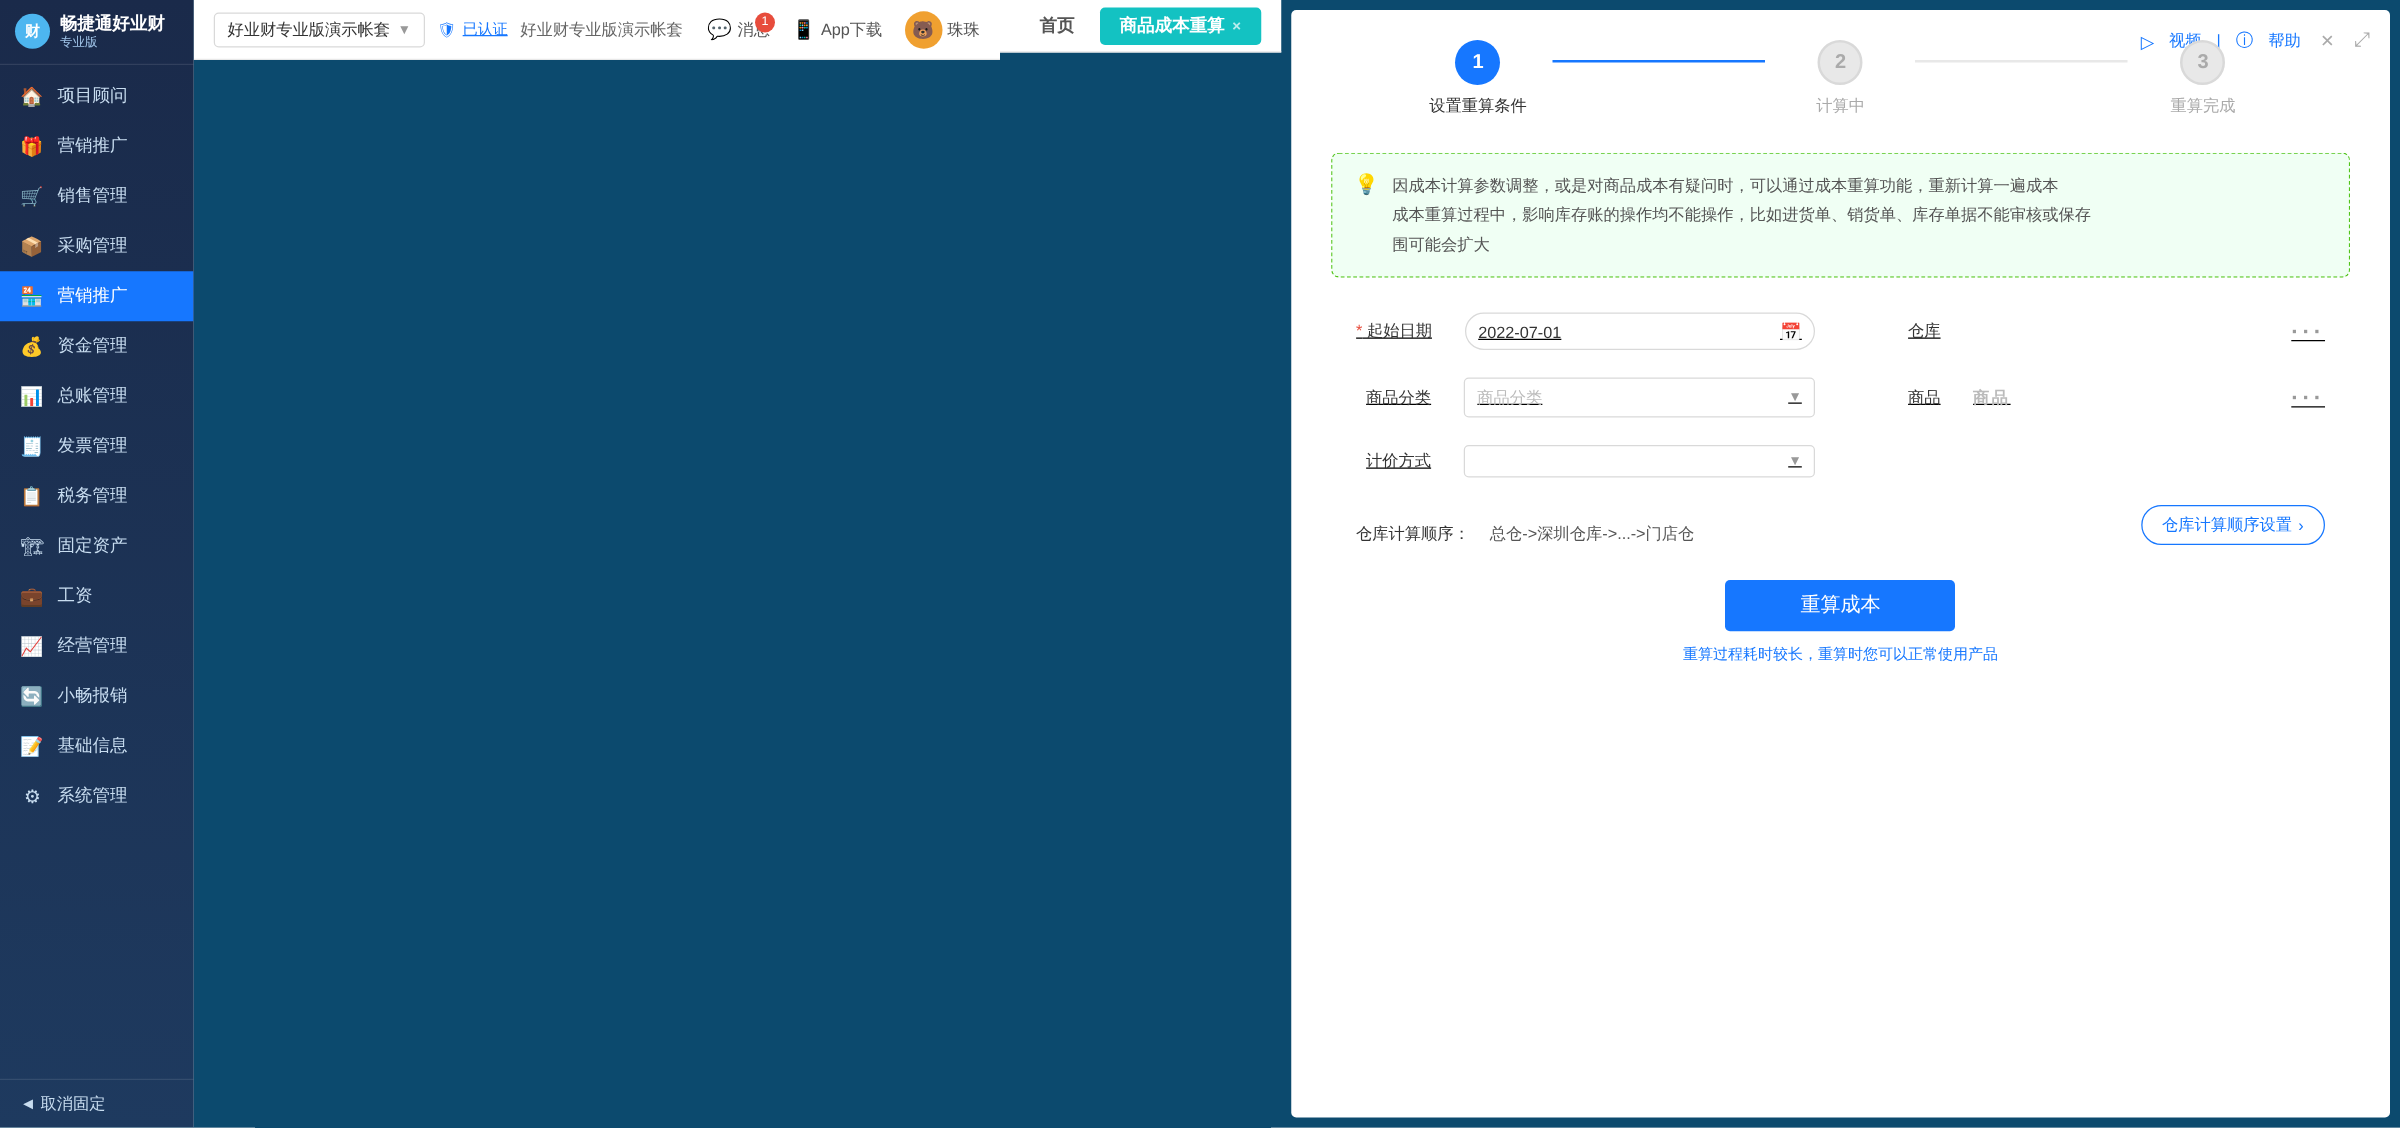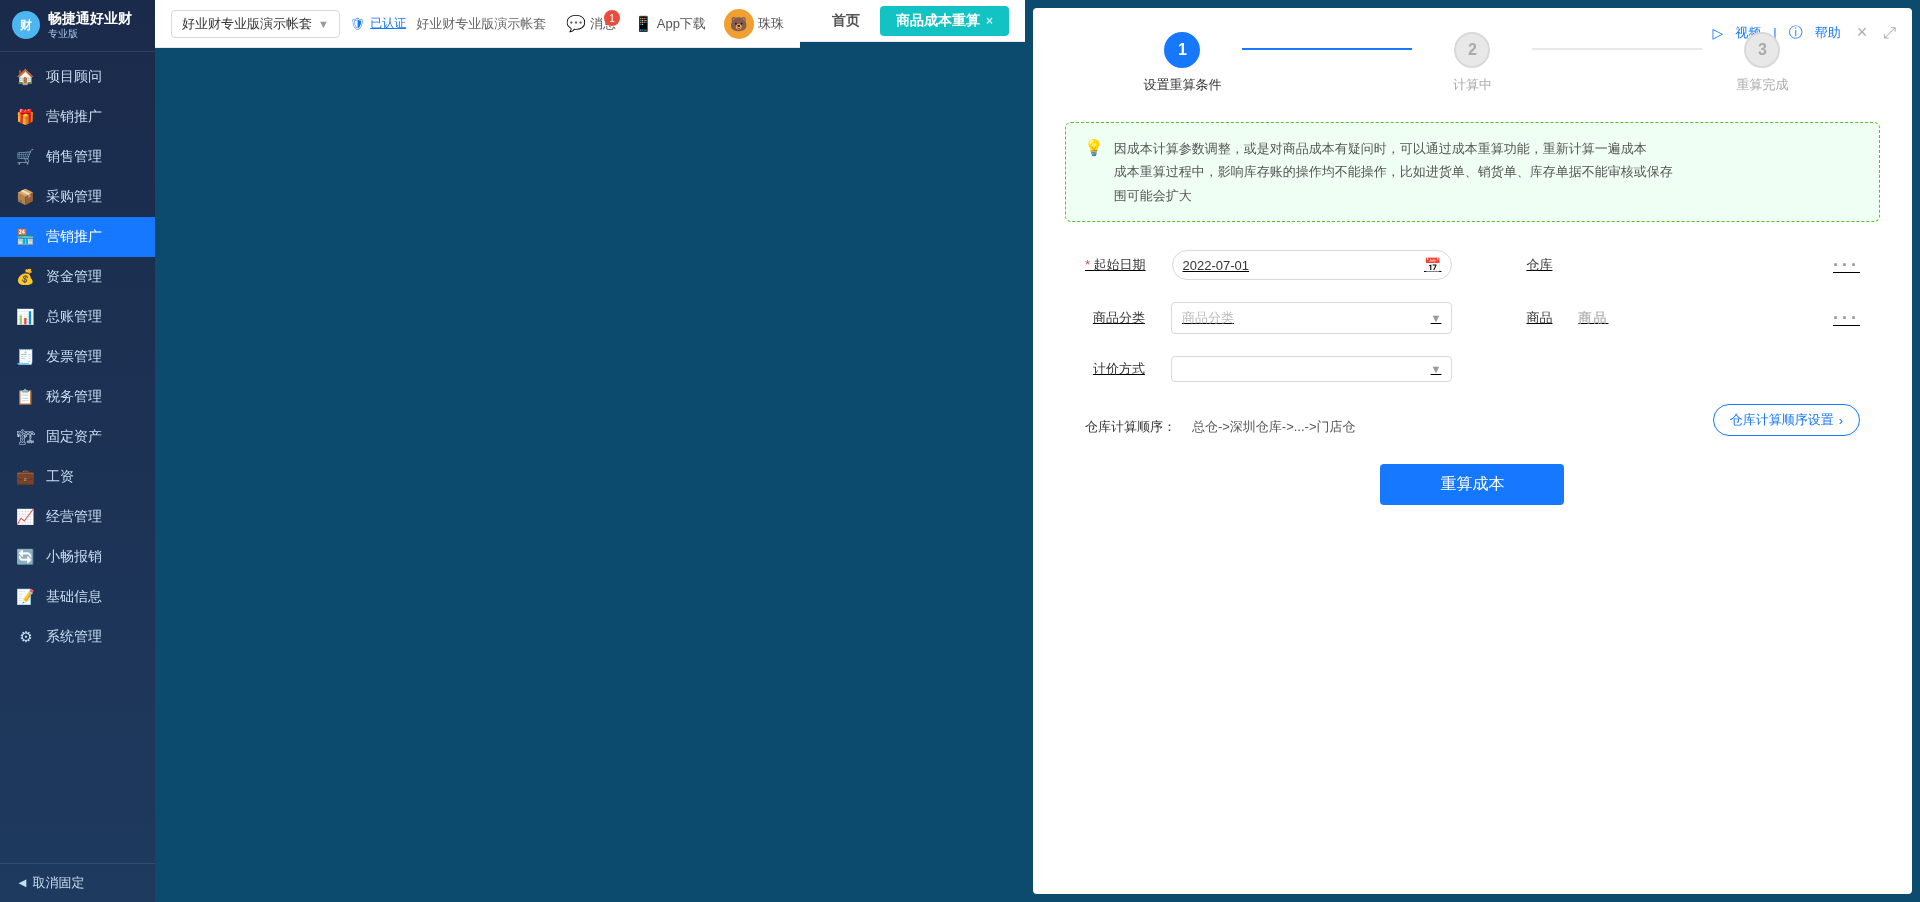--- a/index.html
+++ b/index.html
@@ -577,17 +577,18 @@
         <button class="calc-order-btn">
           <span>仓库计算顺序设置</span>
           <span>›</span>
         </button>
       </div>
 
       <div class="submit-area">
         <button class="submit-btn">
           <span>重算成本</span>
         </button>
+        <div class="submit-hint">重算过程耗时较长，重算时您可以正常使用产品</div>
       </div>
 
     </div>
   </div>
 </div>
 
 </body></html>

